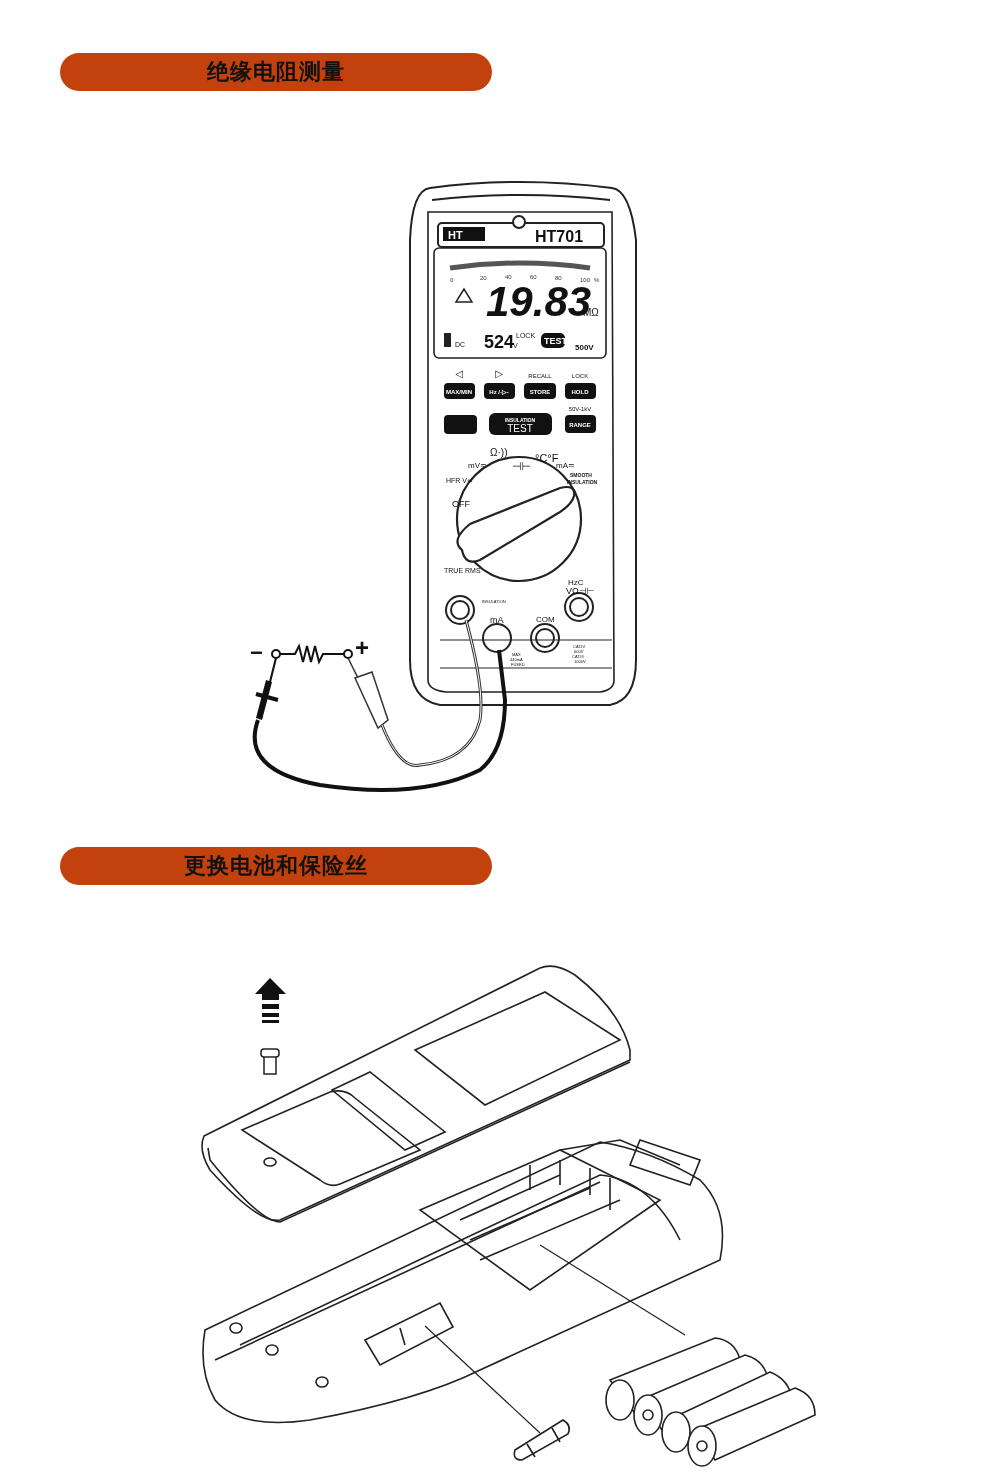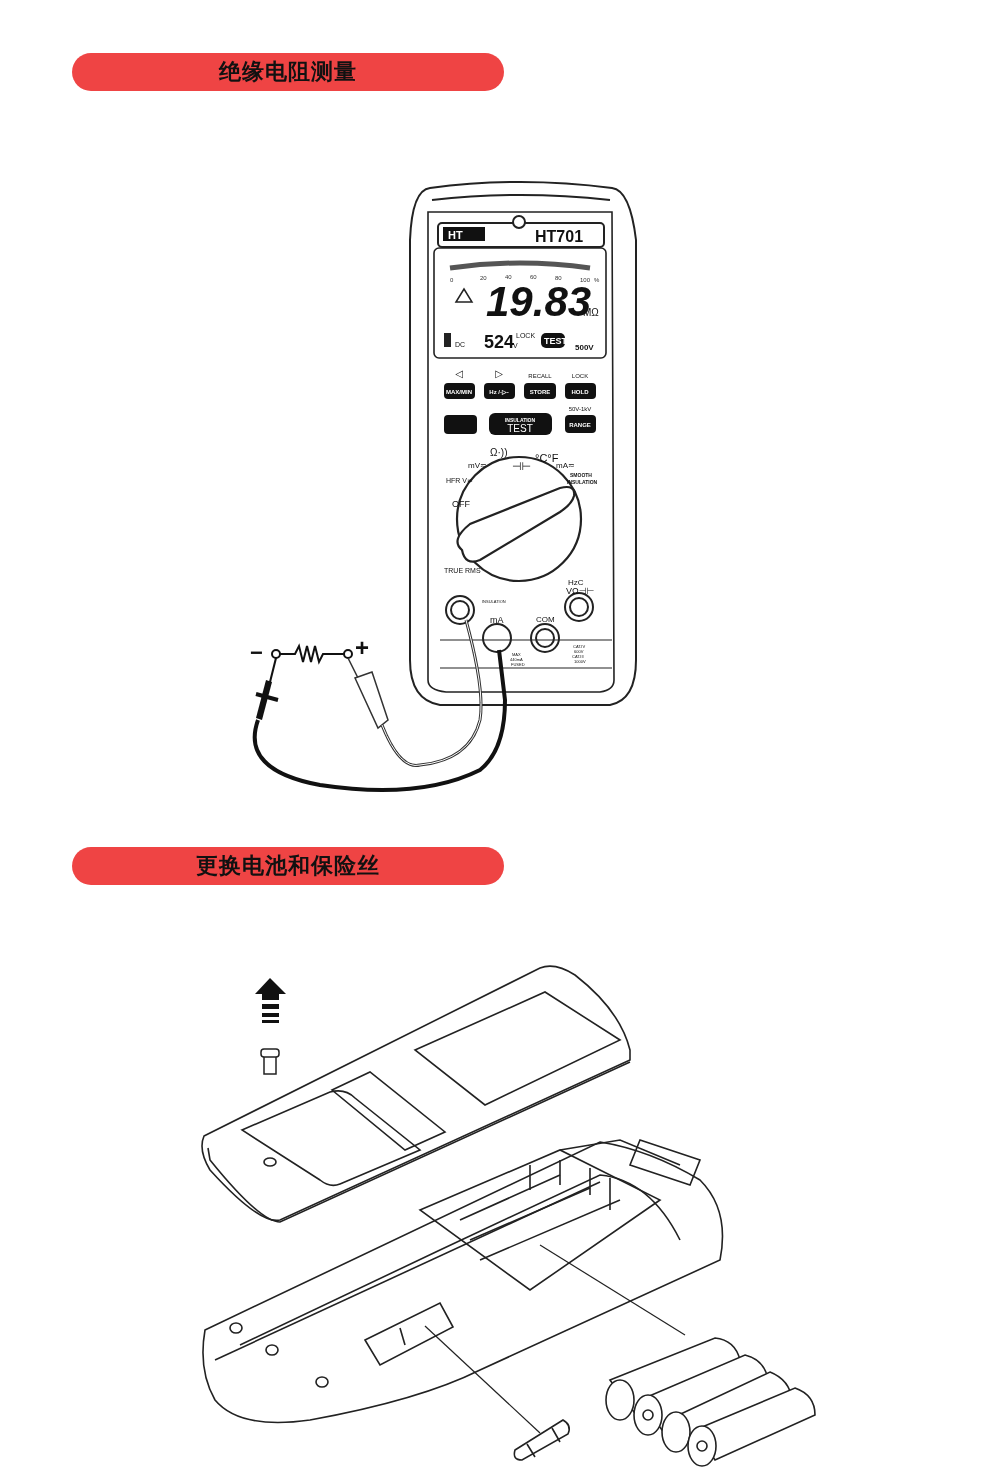--- a/index.html
+++ b/index.html
@@ -1,17 +1,17 @@
 <!DOCTYPE html>
 <html><head>
 <meta charset="utf-8">
 <style>
   html,body{margin:0;padding:0;background:#fff;}
   body{width:1000px;height:1472px;position:relative;overflow:hidden;font-family:"DejaVu Sans",sans-serif;}
-  .banner{position:absolute;left:72px;width:432px;height:38px;background:#ef4444;border-radius:19px;display:flex;align-items:center;justify-content:center;}
+  .banner{position:absolute;left:60px;width:432px;height:38px;background:#c2410c;border-radius:19px;display:flex;align-items:center;justify-content:center;}
   .banner span{font-family:"DejaVu Sans",sans-serif;font-weight:bold;font-size:22px;color:#111;letter-spacing:1px;}
   svg{position:absolute;left:0;top:0;}
   .lbl{font-family:"Liberation Sans",sans-serif;}
 </style>
 </head>
 <body>
 
 <div class="banner" style="top:53px;">
   <span>绝缘电阻测量</span>
 </div>

